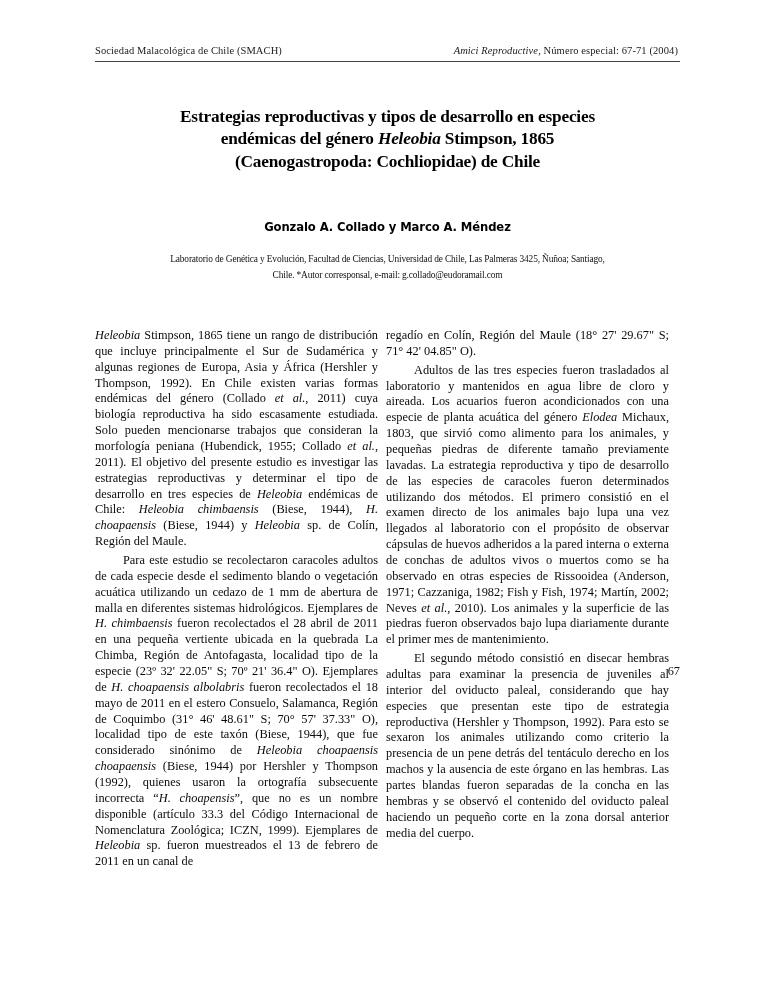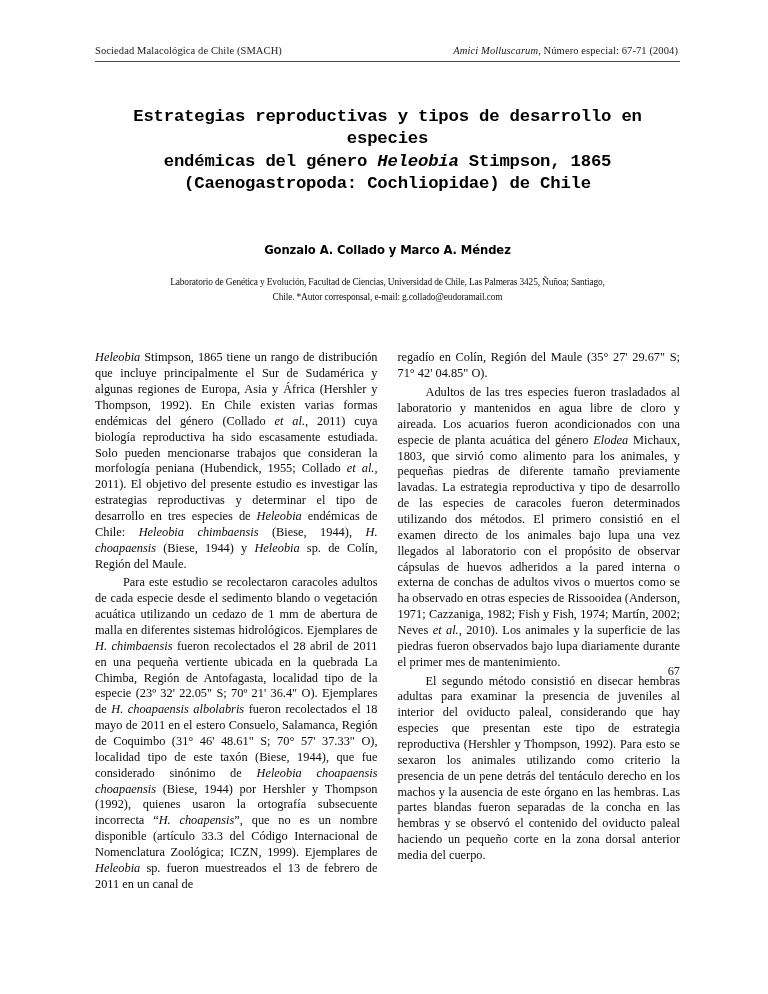--- a/index.html
+++ b/index.html
@@ -43,21 +43,21 @@
     border-bottom: 1.1px solid #444;
     margin-top: 1px;
   }
 
   
   .title-block {
     margin-top: 44px;
     text-align: center;
   }
   .title-main {
-    font-family: Liberation Mono, monospace;
+    font-family: Liberation Serif, serif;
     font-weight: bold;
     font-size: 17.3px;
     line-height: 1.30;
     letter-spacing: -0.2px;
     color: #000;
     margin: 0 10px;
     text-align: center;
   }
   .title-main .sp { font-style: italic; }
 
@@ -88,21 +88,21 @@
     text-align: center;
     margin: 18px 14px 0 14px;
     letter-spacing: -0.15px;
     color: #111;
   }
 
   
   .columns {
     margin-top: 45px;
     display: flex;
-    gap: 20px;
+    gap: 8px;
   }
   .col {
     width: 283px;
     font-family: "Liberation Serif", serif;
     font-size: 12.35px;
     line-height: 1.285;
     text-align: justify;
     text-justify: inter-word;
     hyphens: manual;
     color: #0a0a0a;
@@ -129,21 +129,21 @@
     color: #111;
   }
 </style>
 </head>
 <body>
 
 <div class="page">
 
   <div class="runhead">
     <div class="runhead-left">Sociedad Malacológica de Chile (SMACH)</div>
-    <div class="runhead-right"><span class="jrn">Amici Molluscarum</span><span>, Número especial: 67-71 (2004)</span></div>
+    <div class="runhead-right"><span class="jrn">Amici Reproductive</span><span>, Número especial: 67-71 (2004)</span></div>
   </div>
   <div class="rule"></div>
 
   <div class="title-block">
     <div class="title-main">
       <span>Estrategias reproductivas y tipos de desarrollo en especies</span><br>
       <span>endémicas del género </span><span class="sp">Heleobia</span><span> Stimpson, 1865</span><br>
       <span>(Caenogastropoda: Cochliopidae) de Chile</span>
     </div>
 
@@ -158,21 +158,21 @@
 
   <div class="columns">
 
     <div class="col">
       <p><span class="it">Heleobia</span><span> Stimpson, 1865 tiene un rango de distribución que incluye principalmente el Sur de Sudamérica y algunas regiones de Europa, Asia y África (Hershler y Thompson, 1992). En Chile existen varias formas endémicas del género (Collado </span><span class="it">et al.</span><span>, 2011) cuya biología reproductiva ha sido escasamente estudiada. Solo pueden mencionarse trabajos que consideran la morfología peniana (Hubendick, 1955; Collado </span><span class="it">et al.</span><span>, 2011). El objetivo del presente estudio es investigar las estrategias reproductivas y determinar el tipo de desarrollo en tres especies de </span><span class="it">Heleobia</span><span> endémicas de Chile: </span><span class="it">Heleobia chimbaensis</span><span> (Biese, 1944), </span><span class="it">H. choapaensis</span><span> (Biese, 1944) y </span><span class="it">Heleobia</span><span> sp. de Colín, Región del Maule.</span></p>
 
       <p class="ind"><span>Para este estudio se recolectaron caracoles adultos de cada especie desde el sedimento blando o vegetación acuática utilizando un cedazo de 1 mm de abertura de malla en diferentes sistemas hidrológicos. Ejemplares de </span><span class="it">H. chimbaensis</span><span> fueron recolectados el 28 abril de 2011 en una pequeña vertiente ubicada en la quebrada La Chimba, Región de Antofagasta, localidad tipo de la especie (23º 32' 22.05" S; 70º 21' 36.4" O). Ejemplares de </span><span class="it">H. choapaensis albolabris</span><span> fueron recolectados el 18 mayo de 2011 en el estero Consuelo, Salamanca, Región de Coquimbo (31° 46' 48.61" S; 70° 57' 37.33" O), localidad tipo de este taxón (Biese, 1944), que fue considerado sinónimo de </span><span class="it">Heleobia choapaensis choapaensis</span><span> (Biese, 1944) por Hershler y Thompson (1992), quienes usaron la ortografía subsecuente incorrecta “</span><span class="it">H. choapensis</span><span>”, que no es un nombre disponible (artículo 33.3 del Código Internacional de Nomenclatura Zoológica; ICZN, 1999). Ejemplares de </span><span class="it">Heleobia</span><span> sp. fueron muestreados el 13 de febrero de 2011 en un canal de</span></p>
     </div>
 
     <div class="col">
-      <p>regadío en Colín, Región del Maule (35° 27' 29.67" S; 71° 42' 04.85" O).</p>
+      <p>regadío en Colín, Región del Maule (18° 27' 29.67" S; 71° 42' 04.85" O).</p>
 
       <p class="ind"><span>Adultos de las tres especies fueron trasladados al laboratorio y mantenidos en agua libre de cloro y aireada. Los acuarios fueron acondicionados con una especie de planta acuática del género </span><span class="it">Elodea</span><span> Michaux, 1803, que sirvió como alimento para los animales, y pequeñas piedras de diferente tamaño previamente lavadas. La estrategia reproductiva y tipo de desarrollo de las especies de caracoles fueron determinados utilizando dos métodos. El primero consistió en el examen directo de los animales bajo lupa una vez llegados al laboratorio con el propósito de observar cápsulas de huevos adheridos a la pared interna o externa de conchas de adultos vivos o muertos como se ha observado en otras especies de Rissooidea (Anderson, 1971; Cazzaniga, 1982; Fish y Fish, 1974; Martín, 2002; Neves </span><span class="it">et al.</span><span>, 2010). Los animales y la superficie de las piedras fueron observados bajo lupa diariamente durante el primer mes de mantenimiento.</span></p>
 
       <p class="ind">El segundo método consistió en disecar hembras adultas para examinar la presencia de juveniles al interior del oviducto paleal, considerando que hay especies que presentan este tipo de estrategia reproductiva (Hershler y Thompson, 1992). Para esto se sexaron los animales utilizando como criterio la presencia de un pene detrás del tentáculo derecho en los machos y la ausencia de este órgano en las hembras. Las partes blandas fueron separadas de la concha en las hembras y se observó el contenido del oviducto paleal haciendo un pequeño corte en la zona dorsal anterior media del cuerpo.</p>
     </div>
 
   </div>
 
   <div class="folio">67</div>
 

